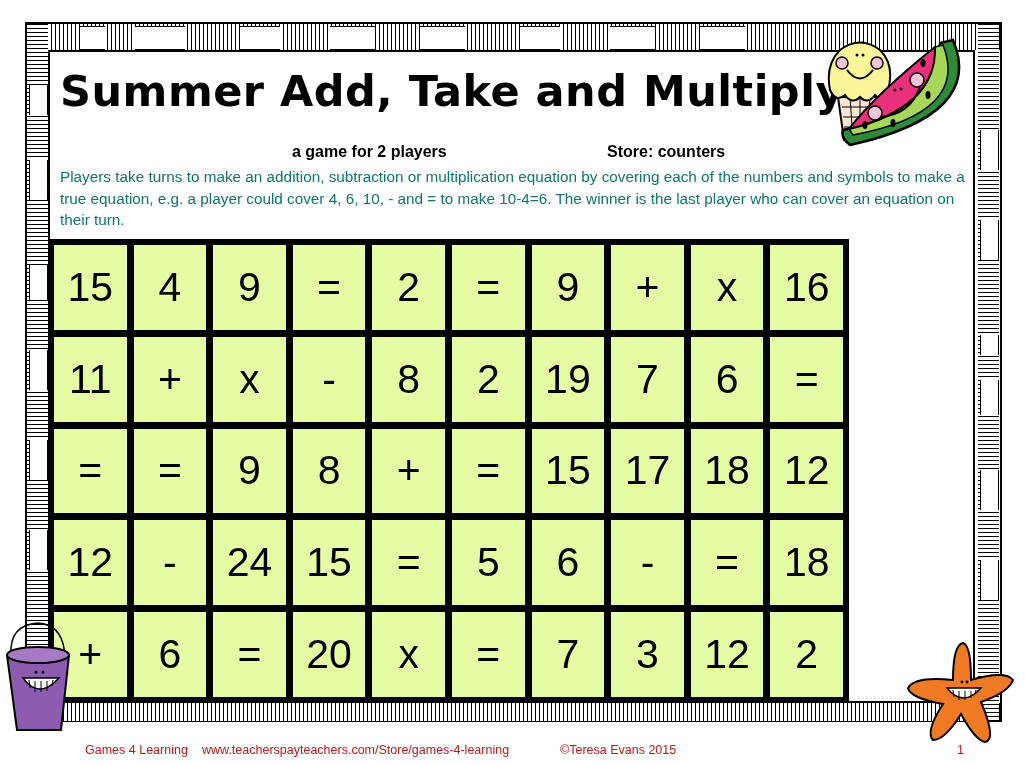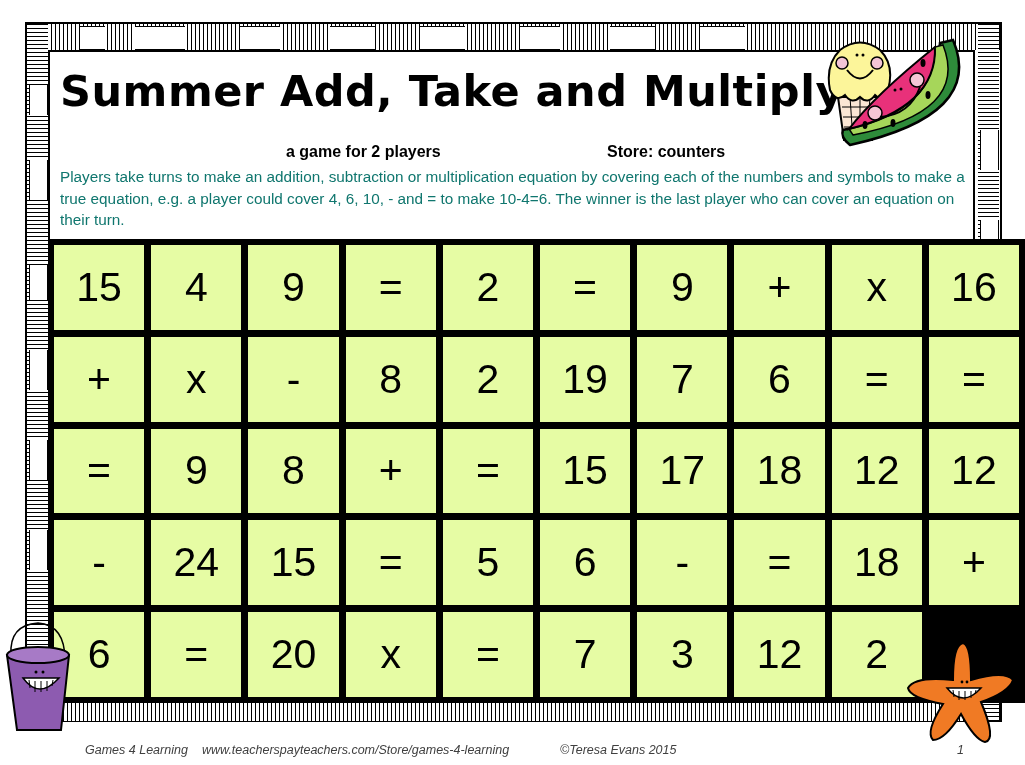--- a/index.html
+++ b/index.html
@@ -8,24 +8,24 @@
     border:2px solid #000;}
   .frame-inner{position:absolute;left:48px;top:50px;width:927px;height:653px;box-sizing:border-box;border:2px solid #000;background:#fff;}
   .strip{position:absolute;background:repeating-linear-gradient(90deg,#000 0 1.5px,#fff 1.5px 4px);}
   .strip.h{height:26px;}
   .strip.v{width:21px;background:repeating-linear-gradient(0deg,#000 0 1.5px,#fff 1.5px 4px);}
   .gap-h{position:absolute;background:#fff;border-top:1px solid #000;border-bottom:1px solid #000;}
   .gap-v{position:absolute;background:#fff;border-left:1px solid #000;border-right:1px solid #000;}
   .title{position:absolute;left:60px;top:66px;font-family:"DejaVu Sans",sans-serif;font-weight:bold;font-size:43px;letter-spacing:0.5px;color:#000;white-space:nowrap;}
   .subtitle{position:absolute;top:143px;font-size:16px;font-weight:bold;color:#000;}
   .instructions{position:absolute;left:60px;top:166px;width:905px;font-size:15.3px;line-height:21.5px;color:#0f766e;}
-  .grid{position:absolute;left:48px;top:239px;width:977px;height:464px;background:#000;box-sizing:border-box;padding:6px;
+  .grid{position:absolute;left:48px;top:239px;width:801px;height:464px;background:#000;box-sizing:border-box;padding:6px;
     display:grid;grid-template-columns:repeat(10,1fr);grid-template-rows:repeat(5,1fr);gap:7px;}
   .cell{background:#e6fca4;display:flex;align-items:center;justify-content:center;font-size:41px;color:#000;}
-  .footer{position:absolute;top:743px;font-size:12.5px;color:#404040;white-space:nowrap;font-style:italic;}
+  .footer{position:absolute;top:743px;font-size:12.5px;color:#b91c1c;white-space:nowrap;}
   .deco{position:absolute;}
 </style>
 </head>
 <body>
 
 <div class="frame"></div>
 <div class="strip h" style="left:27px;top:24px;width:973px;"></div>
 <div class="strip h" style="left:27px;top:703px;width:973px;height:18px;"></div>
 <div class="strip v" style="left:27px;top:24px;height:697px;"></div>
 <div class="strip v" style="left:978px;top:24px;height:697px;"></div>
@@ -46,21 +46,21 @@
 <div class="gap-v" style="left:29px;top:530px;width:17px;height:40px;"></div>
 <div class="gap-v" style="left:980px;top:130px;width:17px;height:40px;"></div>
 <div class="gap-v" style="left:980px;top:220px;width:17px;height:40px;"></div>
 <div class="gap-v" style="left:980px;top:335px;width:17px;height:20px;"></div>
 <div class="gap-v" style="left:980px;top:380px;width:17px;height:35px;"></div>
 <div class="gap-v" style="left:980px;top:470px;width:17px;height:40px;"></div>
 <div class="gap-v" style="left:980px;top:560px;width:17px;height:40px;"></div>
 <div class="frame-inner"></div>
 
 <div class="title">Summer Add, Take and Multiply</div>
-<div class="subtitle" style="left:286px;">a game for 2 players</div>
+<div class="subtitle" style="left:292px;">a game for 2 players</div>
 <div class="subtitle" style="left:607px;">Store: counters</div>
 <div class="instructions">Players take turns to make an addition, subtraction or multiplication equation by covering each of the numbers and symbols to make a true equation, e.g.  a player could cover 4, 6, 10, - and = to make 10-4=6. The winner is the last player who can cover an equation on their turn.</div>
 
 <svg class="deco" style="left:820px;top:35px;" width="80" height="110" viewBox="0 0 80 110">
   <path d="M18 62 L58 62 L52 105 L24 105 Z" fill="#fbe6d4" stroke="#000" stroke-width="2"></path>
   <path d="M22 72 L56 72 M23 82 L55 82 M24 92 L54 92 M30 62 L33 105 M40 62 L40 105 M50 62 L47 105" stroke="#000" stroke-width="1"></path>
   <path d="M10 55 Q5 30 20 15 Q40 0 60 15 Q75 30 68 55 Q62 68 55 60 Q48 70 40 62 Q32 70 25 60 Q16 68 10 55 Z" fill="#fcf59a" stroke="#000" stroke-width="2"></path>
   <circle cx="22" cy="28" r="6" fill="#f3c4d6" stroke="#000" stroke-width="1.5"></circle>
   <circle cx="57" cy="28" r="6" fill="#f3c4d6" stroke="#000" stroke-width="1.5"></circle>
   <circle cx="37" cy="20" r="1.5" fill="#000"></circle>
@@ -88,20 +88,21 @@
   <div class="cell">4</div>
   <div class="cell">9</div>
   <div class="cell">=</div>
   <div class="cell">2</div>
   <div class="cell">=</div>
   <div class="cell">9</div>
   <div class="cell">+</div>
   <div class="cell">x</div>
   <div class="cell">16</div>
 
+  <div class="cell">11</div>
   <div class="cell">+</div>
   <div class="cell">x</div>
   <div class="cell">-</div>
   <div class="cell">8</div>
   <div class="cell">2</div>
   <div class="cell">19</div>
   <div class="cell">7</div>
   <div class="cell">6</div>
   <div class="cell">=</div>
 

